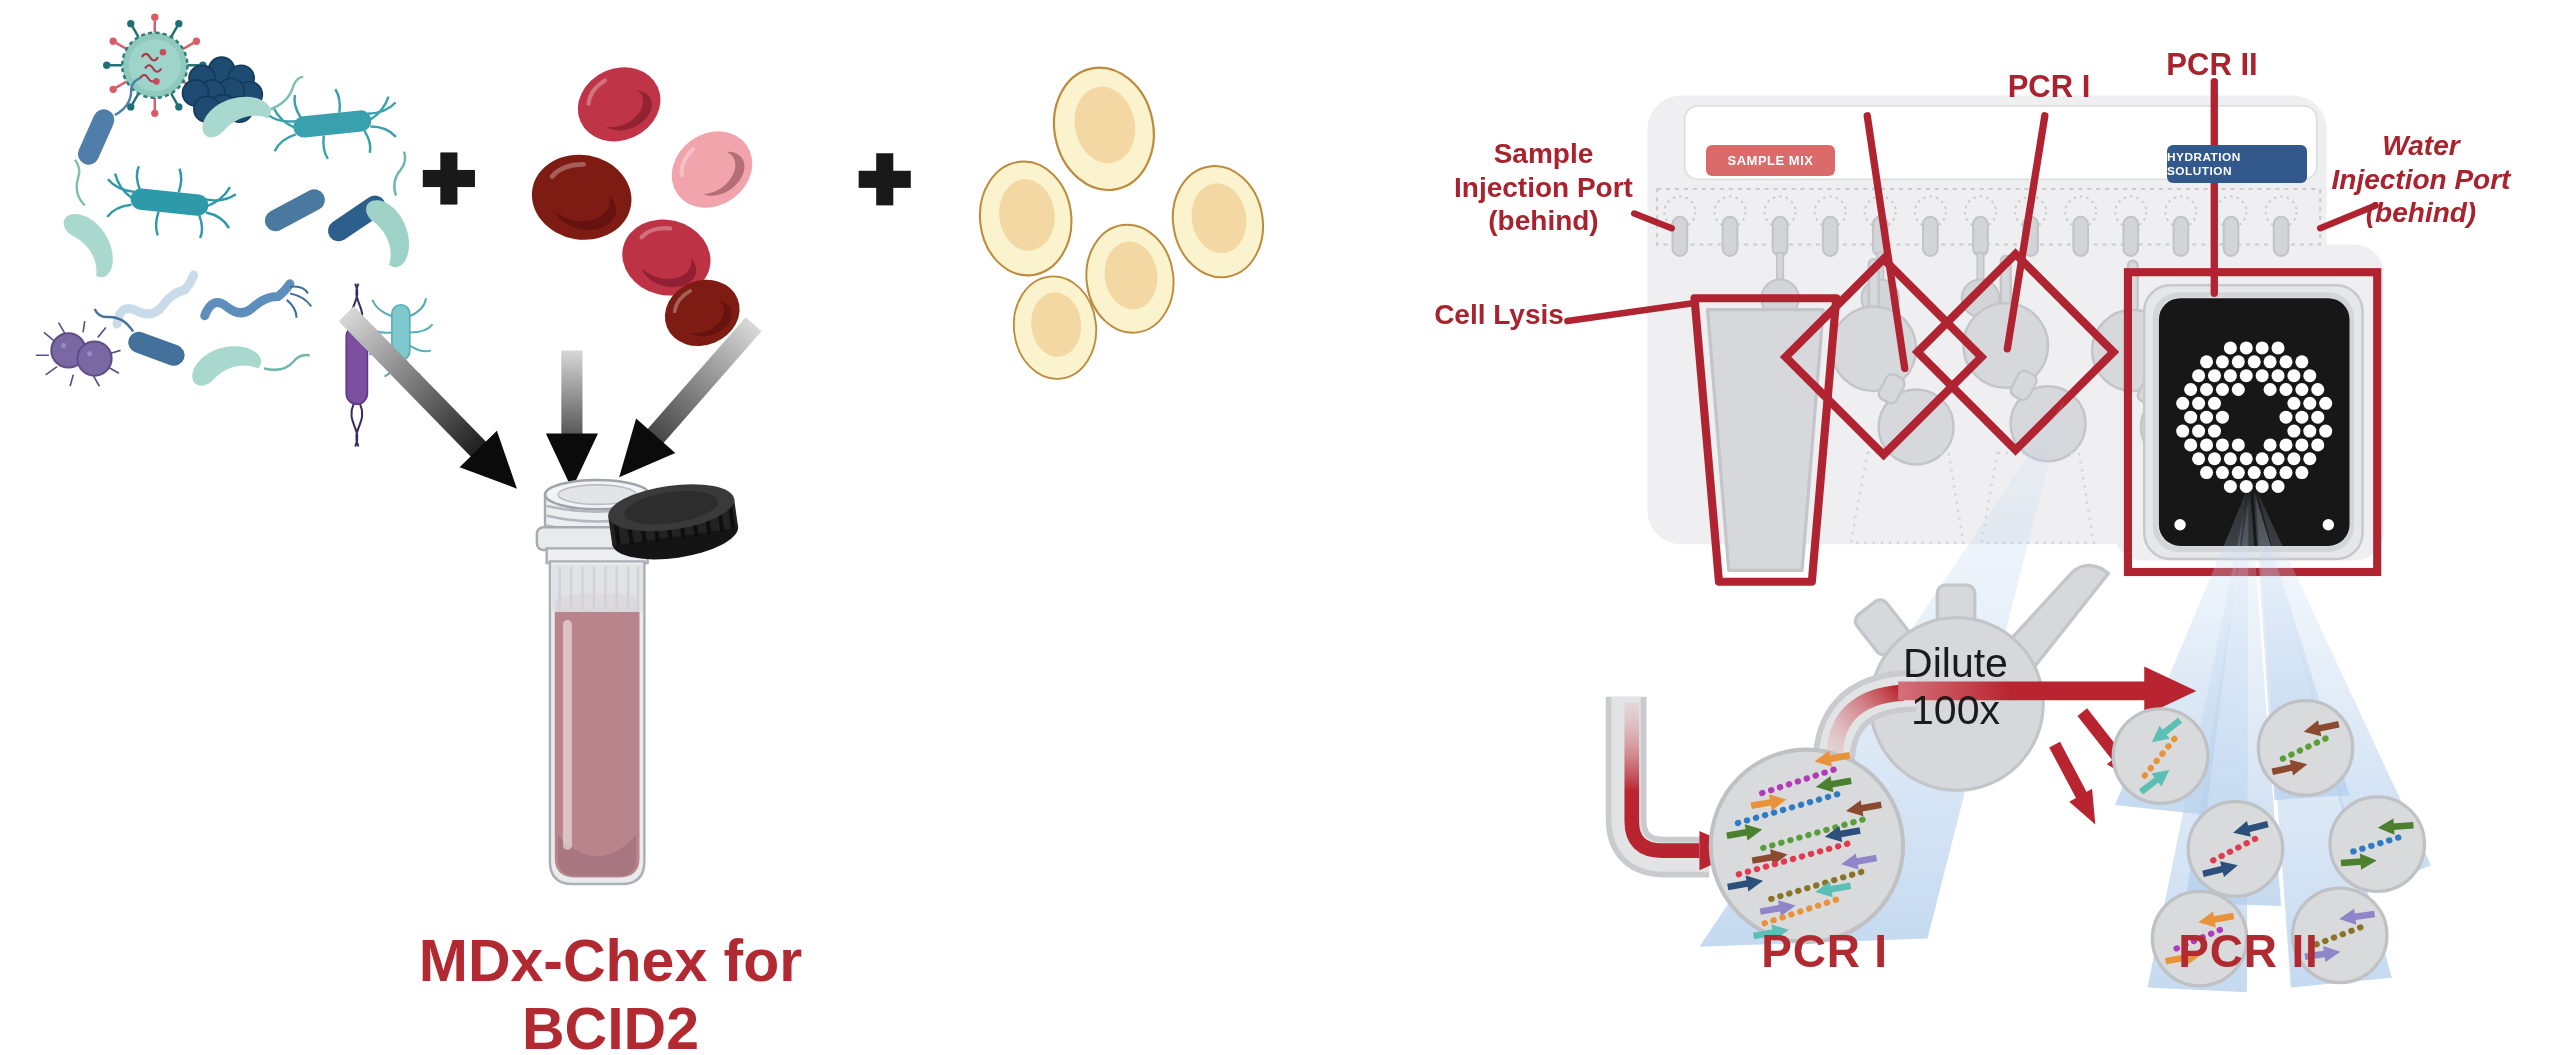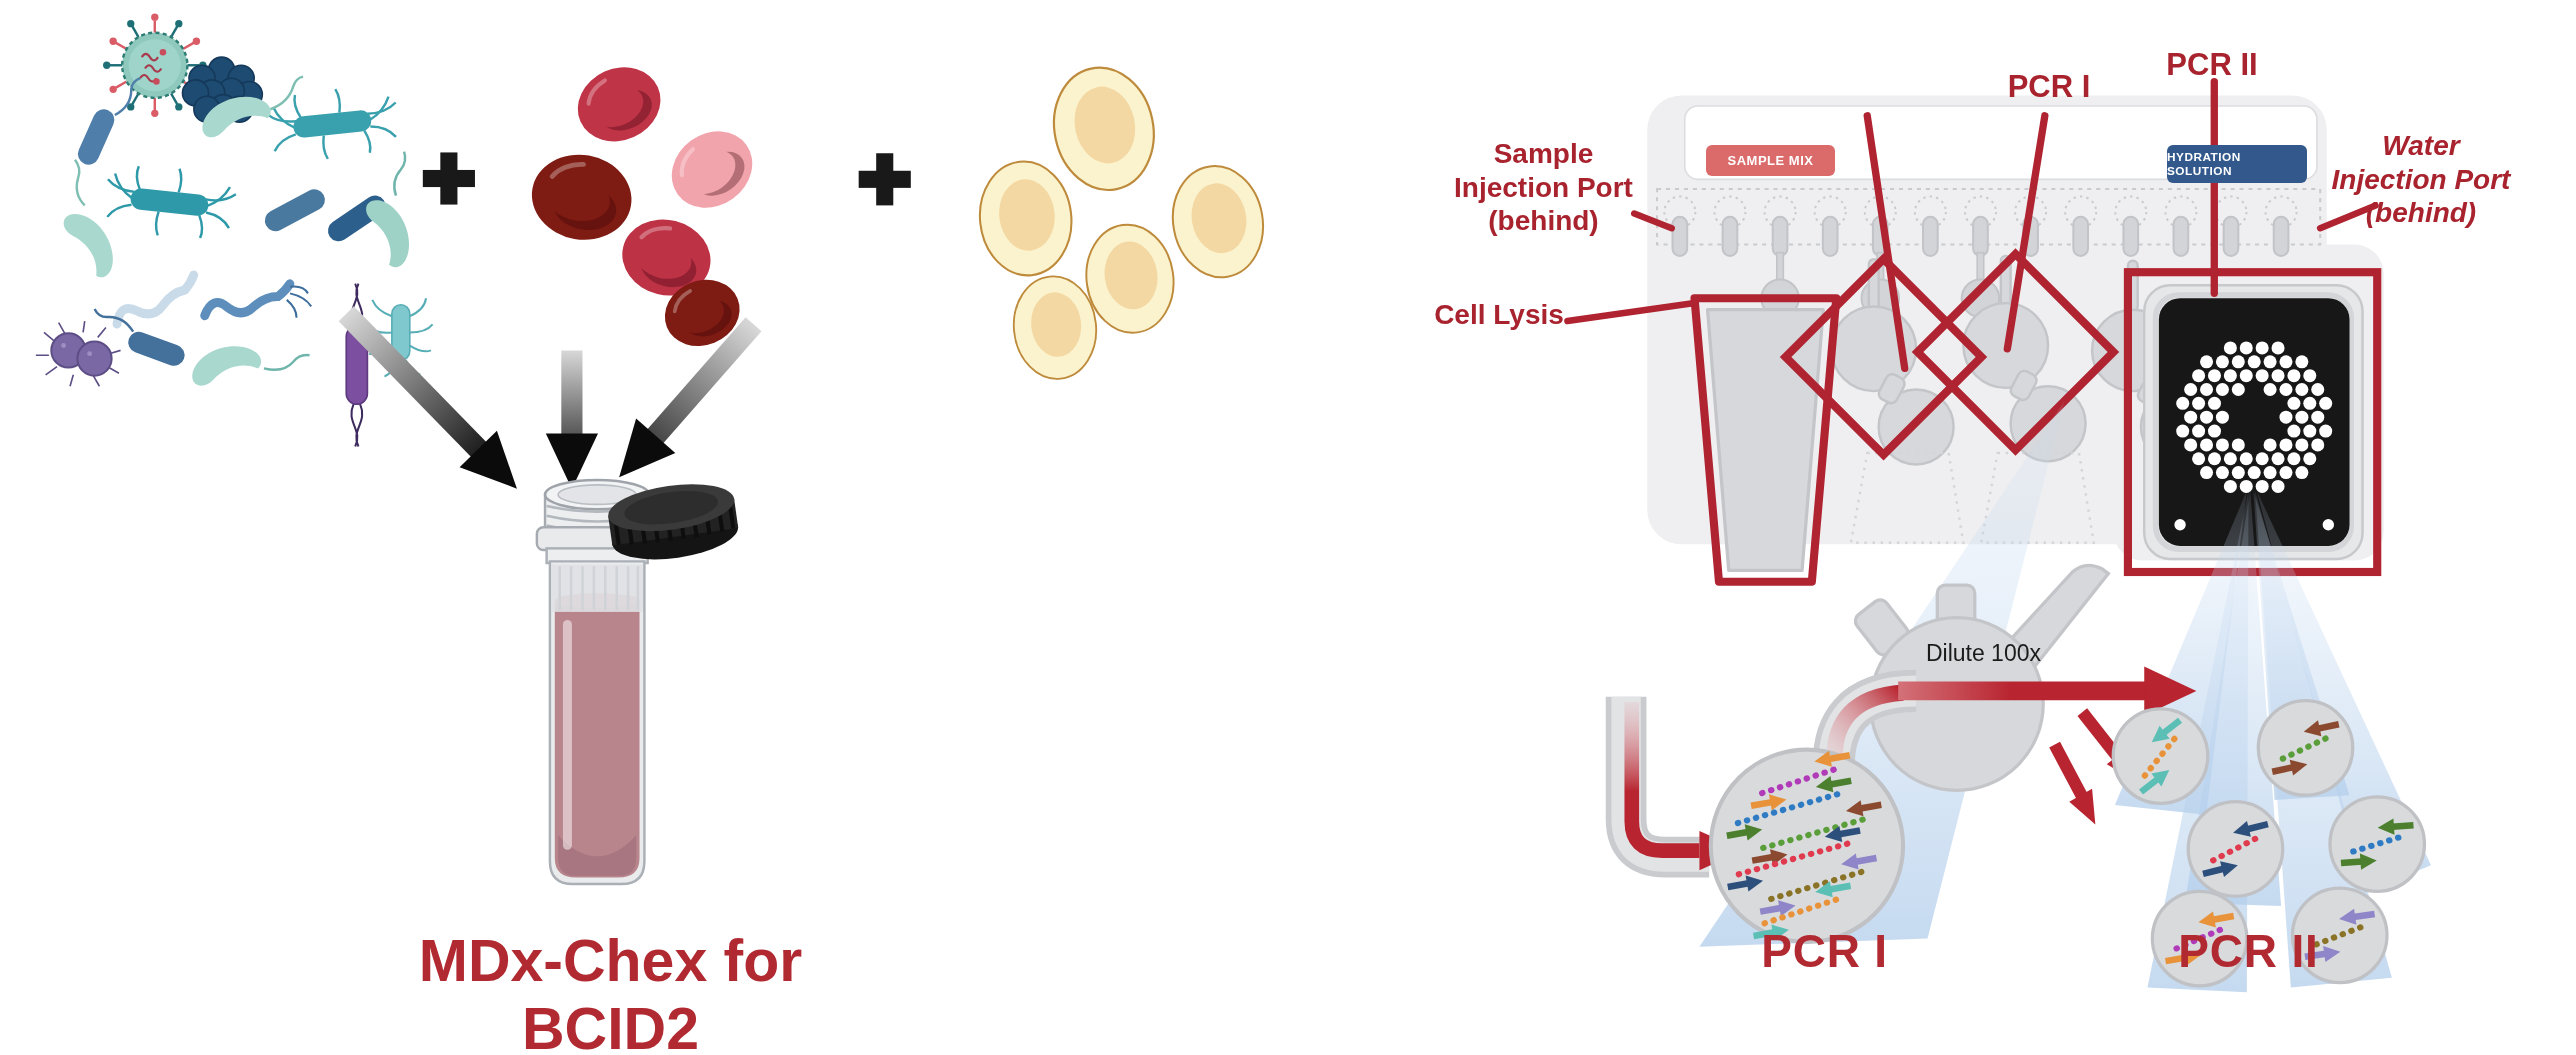--- a/index.html
+++ b/index.html
@@ -11,21 +11,21 @@
     --module-black:#171717; --arrow-red:#B8242F; --ink:#1B1B1B;
   }
   .stage{position:absolute;left:0;top:0;width:2576px;height:1056px;background:#fff;}
   svg{position:absolute;left:0;top:0;}
   .label{position:absolute;color:var(--label-red);font-weight:bold;text-align:center;line-height:1.2;}
   .lbl34{font-size:28px;}
   .lbl36{font-size:29px;}
   .lbl38{font-size:31px;}
   .badge{position:absolute;display:flex;align-items:center;justify-content:center;color:#fff;font-weight:bold;letter-spacing:0.5px;border-radius:6px;}
   .title{position:absolute;color:var(--title-red);font-weight:bold;font-size:59px;text-align:center;}
-  .dilute{position:absolute;color:var(--ink);font-weight:400;font-size:23px;text-align:right;}
+  .dilute{position:absolute;color:var(--ink);font-weight:400;font-size:41px;text-align:center;}
   .bigpcr{position:absolute;color:var(--title-red);font-weight:bold;font-size:46px;text-align:center;letter-spacing:0.8px;}
   .caption{position:absolute;color:var(--caption-gray);font-weight:400;font-size:23.6px;text-align:center;}
   .fl{fill:none;stroke:currentColor;stroke-width:3;}
 </style>
 </head>
 <body>
 
 <div class="stage">
 
 <svg id="scene" width="2576" height="1056" viewBox="0 0 3162 1296">

